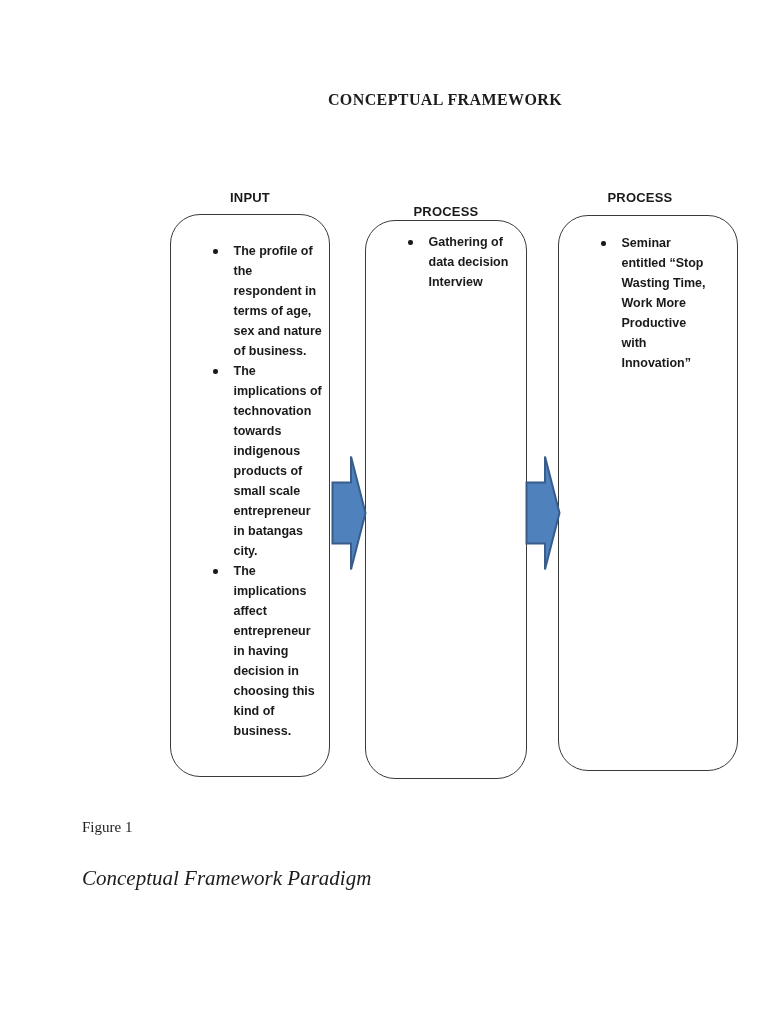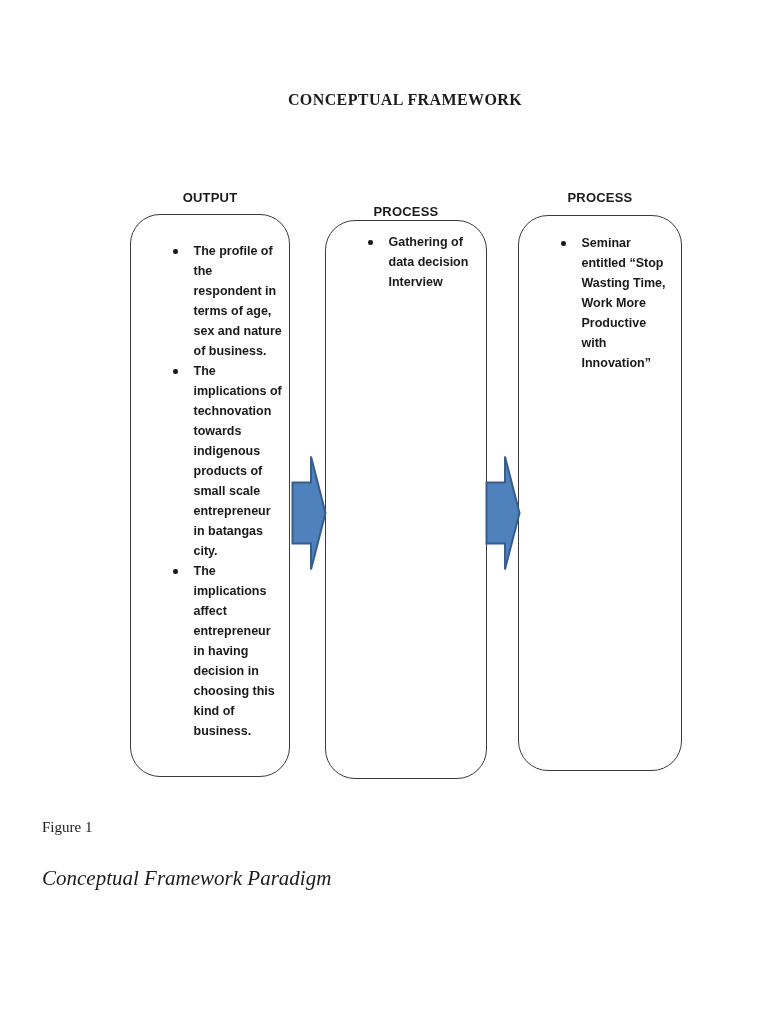--- a/index.html
+++ b/index.html
@@ -1,39 +1,39 @@
 <!DOCTYPE html>
 <html><head>
 <meta charset="utf-8">
 <style>
   html,body{margin:0;padding:0;}
   body{
     width:768px;height:1024px;background:#ffffff;
     font-family:"Liberation Sans",sans-serif;position:relative;overflow:hidden;
   }
-  .page{position:absolute;inset:0;background:#ffffff;}
+  .page{position:absolute;inset:0;background:#ffffff;margin-left:40px;}
   .doc-title{
     position:absolute;top:91px;left:42px;width:726px;text-align:center;
     font-family:"Liberation Serif",serif;font-weight:bold;font-size:16px;
     letter-spacing:.4px;color:#1c1c1c;
   }
   .col-header{
     position:absolute;font-weight:bold;font-size:13px;color:#1a1a1a;
     text-align:center;letter-spacing:.2px;
   }
   #hdr-input  {left:130px;top:190px;width:160px;}
   #hdr-process{left:325px;top:204px;width:162px;text-align:center;}
   #hdr-output {left:518px;top:190px;width:164px;}
   .box{
     position:absolute;border:1.4px solid #3a3a3a;border-radius:30px;
     background:#ffffff;box-sizing:border-box;
   }
   #box-input  {left:130px;top:214px;width:160px;height:563px;padding:26px 6px 0 42px;}
   #box-process{left:325px;top:220px;width:162px;height:559px;padding:11px 6px 0 42px;}
-  #box-output {left:518px;top:215px;width:164px;height:556px;padding:17px 6px 0 42px;}
+  #box-output {left:518px;top:215px;width:180px;height:556px;padding:17px 6px 0 42px;}
   .bullet{display:flex;align-items:flex-start;}
   .dot{
     width:4.5px;height:4.5px;border-radius:50%;background:#1a1a1a;
     margin-top:8px;flex:0 0 auto;
   }
   .btext{
     margin-left:16px;font-size:12.5px;font-weight:bold;line-height:20px;
     color:#1a1a1a;white-space:pre-line;
   }
   .arrow{position:absolute;width:36px;height:117px;}
@@ -46,21 +46,21 @@
   #figure-label{top:819px;}
   #figure-caption{top:866px;font-style:italic;font-size:21px;}
 </style>
 </head>
 <body>
 
 <div class="page">
 
   <div class="doc-title">CONCEPTUAL FRAMEWORK</div>
 
-  <div class="col-header" id="hdr-input">OUTPUT</div>
+  <div class="col-header" id="hdr-input">INPUT</div>
   <div class="col-header" id="hdr-process">PROCESS</div>
   <div class="col-header" id="hdr-output">PROCESS</div>
 
   <div class="box" id="box-input">
     <div class="bullet">
       <span class="dot"></span>
       <span class="btext">The profile of
 the
 respondent in
 terms of age,

